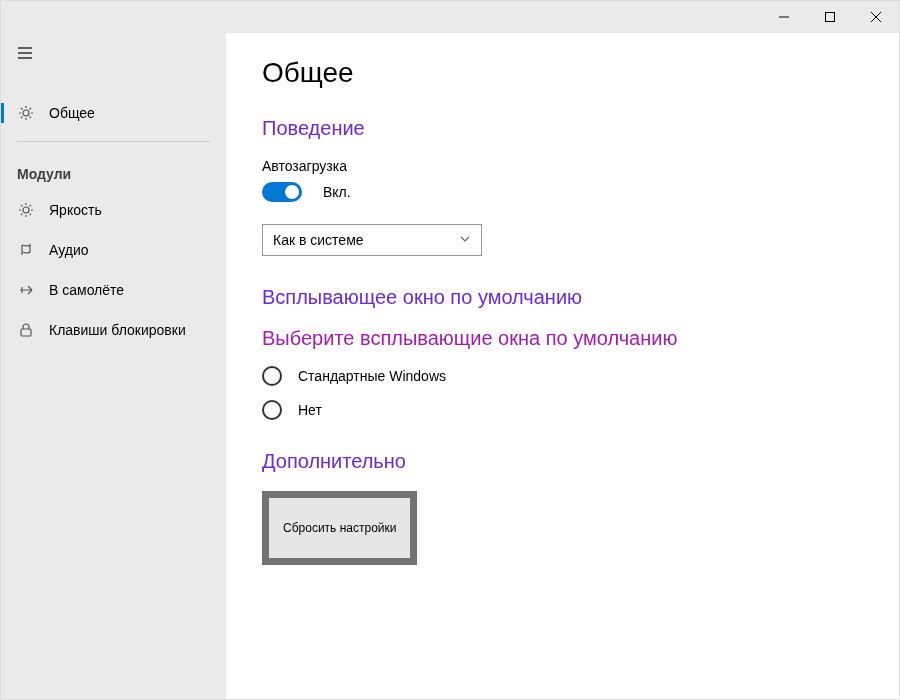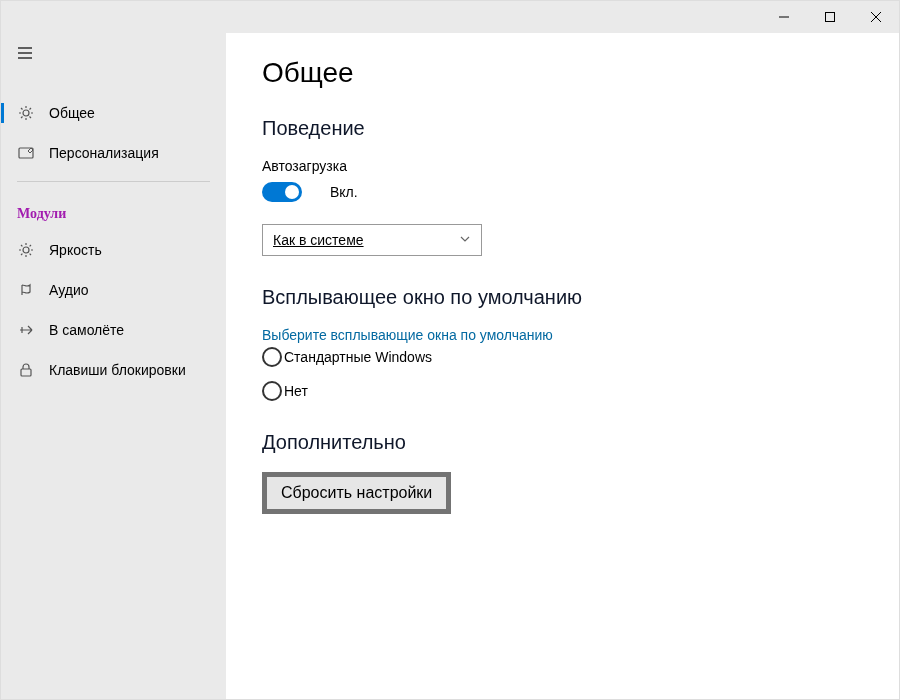--- a/index.html
+++ b/index.html
@@ -77,22 +77,21 @@
       margin-right: 14px;
       display: inline-flex;
       align-items: center;
       justify-content: center;
       color: #555;
     }
     .nav-section-label {
       padding: 16px 16px 8px 16px;
       font-size: 14px;
       font-weight: 600;
-      color: #a21caf;
-      font-family: Liberation Serif, serif;
+      color: #404040;
     }
     .nav-divider {
       height: 1px;
       background: #ccc;
       margin: 8px 16px;
     }
     .nav-flex { flex: 1; }
     .content {
       flex: 1;
       padding: 24px 36px;
@@ -102,34 +101,34 @@
     .page-title {
       font-size: 28px;
       font-weight: 350;
       margin-bottom: 28px;
       color: #000;
     }
     .section-title {
       font-size: 20px;
       font-weight: 350;
       margin-bottom: 18px;
-      color: #0f172a;
+      color: #6d28d9;
     }
     .field-label {
       font-size: 14px;
       color: #000;
       margin-bottom: 8px;
       display: flex;
       align-items: center;
       gap: 6px;
     }
     .toggle-row {
       display: flex;
       align-items: center;
-      gap: 28px;
+      gap: 21px;
       margin-bottom: 22px;
     }
     .toggle {
       width: 40px;
       height: 20px;
       background: #0078d4;
       border-radius: 10px;
       position: relative;
       cursor: pointer;
     }
@@ -148,27 +147,26 @@
       width: 220px;
       height: 32px;
       border: 1px solid #999;
       background: #fff;
       display: flex;
       align-items: center;
       justify-content: space-between;
       padding: 0 10px;
       font-size: 14px;
       cursor: pointer;
-      text-decoration: underline;
     }
     .section-block { margin-bottom: 30px; }
     .radio-row {
       display: flex;
       align-items: center;
-      gap: 2px;
+      gap: 16px;
       margin-bottom: 14px;
       cursor: pointer;
       font-size: 14px;
     }
     .radio {
       width: 20px;
       height: 20px;
       border: 2px solid #333;
       border-radius: 50%;
       display: inline-flex;
@@ -179,30 +177,30 @@
       border-color: #0078d4;
     }
     .radio.checked::after {
       content: "";
       width: 10px;
       height: 10px;
       background: #0078d4;
       border-radius: 50%;
     }
     .help-text {
-      font-size: 14px;
-      color: #0369a1;
-      margin-bottom: 4px;
+      font-size: 20px;
+      color: #a21caf;
+      margin-bottom: 16px;
     }
     .btn {
       display: inline-block;
-      padding: 7px 14px;
+      padding: 23px 14px;
       background: #e6e6e6;
-      border: 5px solid #737373;
-      font-size: 16px;
+      border: 7px solid #737373;
+      font-size: 12px;
       cursor: pointer;
     }
     .info-icon {
       width: 14px;
       height: 14px;
       border: 1px solid #666;
       border-radius: 50%;
       display: inline-flex;
       align-items: center;
       justify-content: center;
@@ -247,29 +245,20 @@
     <div class="nav-spacer"></div>
 
     <div class="nav-item selected">
       <span class="icon">
         <svg width="16" height="16" viewBox="0 0 16 16">
             <circle cx="8" cy="8" r="3" fill="none" stroke="currentColor" stroke-width="1.2"></circle>
             <path d="M8 1v2M8 13v2M1 8h2M13 8h2M3 3l1.5 1.5M11.5 11.5L13 13M13 3l-1.5 1.5M4.5 11.5L3 13" stroke="currentColor" stroke-width="1.2"></path>
           </svg>
       </span>
       <span>Общее</span>
-    </div>
-    <div class="nav-item">
-      <span class="icon">
-        <svg width="16" height="16" viewBox="0 0 16 16">
-            <rect x="1" y="3" width="14" height="10" rx="1" fill="none" stroke="currentColor" stroke-width="1.2"></rect>
-            <path d="M10 6 L13 3 L15 5 L12 8 Z" fill="none" stroke="currentColor" stroke-width="1"></path>
-          </svg>
-      </span>
-      <span>Персонализация</span>
     </div>
 
     <div class="nav-divider"></div>
     <div class="nav-section-label">Модули</div>
 
     <div class="nav-item">
       <span class="icon">
         <svg width="16" height="16" viewBox="0 0 16 16">
             <circle cx="8" cy="8" r="3" fill="none" stroke="currentColor" stroke-width="1.2"></circle>
             <path d="M8 1v2M8 13v2M1 8h2M13 8h2M3 3l1.4 1.4M11.6 11.6L13 13M13 3l-1.4 1.4M4.4 11.6L3 13" stroke="currentColor" stroke-width="1.2"></path>

